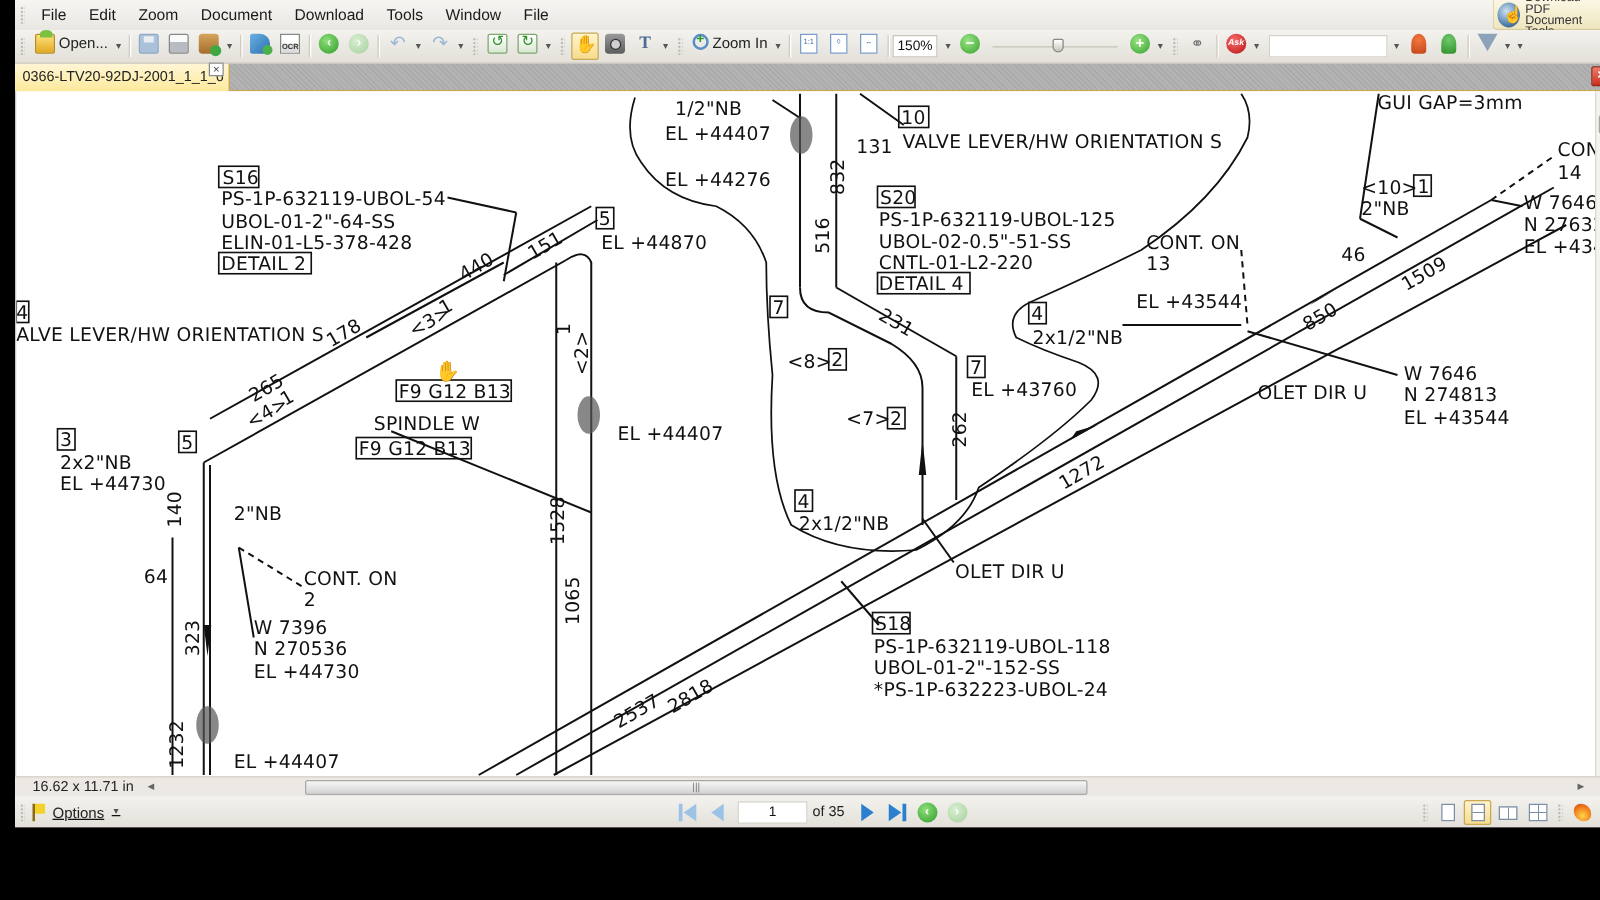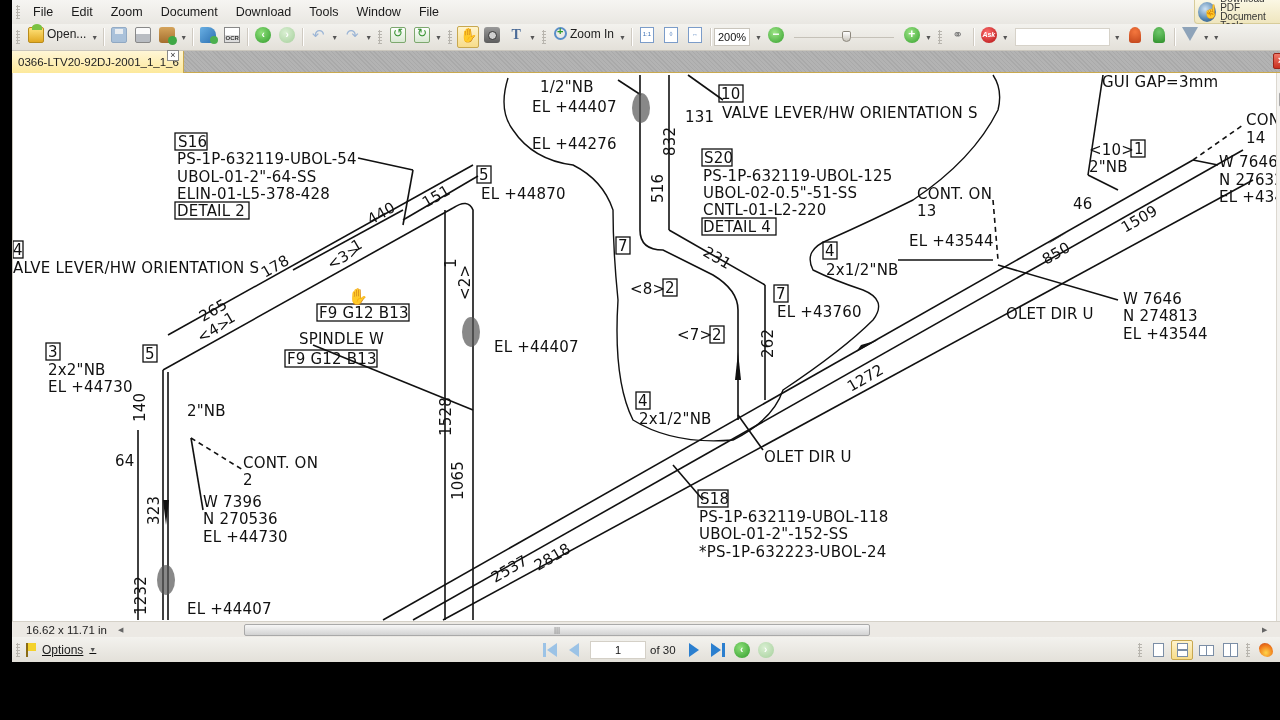--- a/index.html
+++ b/index.html
@@ -218,21 +218,21 @@
     <div class="tb">
         <span class="ico ico-page" data-g="1:1"></span>
       </div>
     <div class="tb">
         <span class="ico ico-page" data-g="◊"></span>
       </div>
     <div class="tb">
         <span class="ico ico-page" data-g="↔"></span>
       </div>
     <div class="sep"></div>
-    <div class="zoom-field">200%</div>
+    <div class="zoom-field">150%</div>
     <span class="dd" style="margin-left:5px;">▼</span>
     <div class="tb">
         <span class="ico ico-minus">−</span>
       </div>
     <div class="slider">
       <div class="track"></div>
       <div class="thumb"></div>
     </div>
     <div class="tb">
         <span class="ico ico-plus">+</span>
@@ -476,21 +476,21 @@
 
     <div class="nav">
       <div class="nav-btn">
         <span class="bar-l"></span>
           <span class="tri-l"></span>
       </div>
       <div class="nav-btn">
           <span class="tri-l"></span>
         </div>
       <div class="page-field">1</div>
-      <span class="page-of">of 30</span>
+      <span class="page-of">of 35</span>
       <div class="nav-btn">
           <span class="tri-r"></span>
         </div>
       <div class="nav-btn">
         <span class="tri-r"></span>
           <span class="bar-r"></span>
       </div>
       <div class="nav-btn">
           <span class="round-g">‹</span>
         </div>

